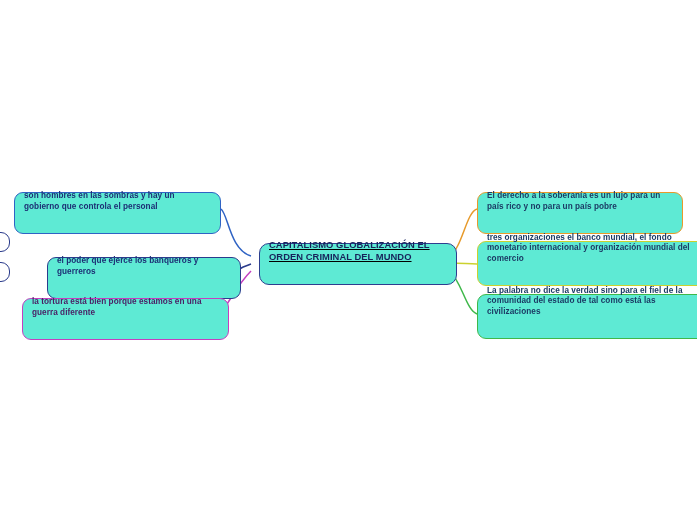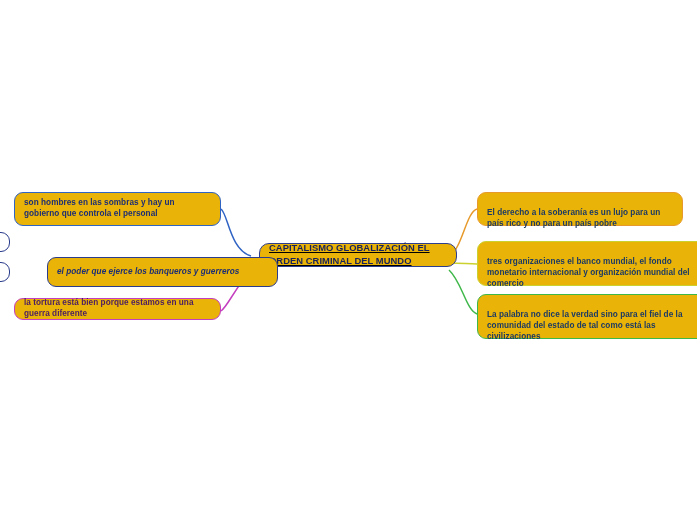--- a/index.html
+++ b/index.html
@@ -26,24 +26,24 @@
     left: 0;
     top: 0;
     width: 697px;
     height: 520px;
     pointer-events: none;
   }
   .node {
     position: absolute;
     box-sizing: border-box;
     border-radius: 9px;
-    background: #eab308;
+    background: #5eead4;
     display: flex;
-    align-items: center;
-    padding: 6px 9px;
+    align-items: flex-end;
+    padding: 20px 9px;
   }
   .node .label {
     font-size: 8.2px;
     line-height: 1.32;
     color: #1b2a5a;
     font-weight: bold;
     letter-spacing: 0.05px;
   }
   .node.central {
     border: 1.6px solid #2e3e8f;
@@ -106,25 +106,25 @@
   </div>
 
   <div class="node central" style="left:259px; top:243px; width:198px; height:24px;text-decoration:underline;">
     <span class="label">CAPITALISMO GLOBALIZACIÓN EL ORDEN CRIMINAL DEL MUNDO</span>
   </div>
 
   <div class="node blue" style="left:14px; top:192px; width:207px; height:34px;">
     <span class="label">son hombres en las sombras y hay un gobierno que controla el personal</span>
   </div>
 
-  <div class="node navy" style="left:47px; top:257px; width:231px; height:30px;font-style:italic;">
+  <div class="node navy" style="left:47px; top:257px; width:194px; height:30px;">
     <span class="label">el poder que ejerce los banqueros y guerreros</span>
   </div>
 
-  <div class="node magenta" style="left:14px; top:298px; width:207px; height:22px;">
+  <div class="node magenta" style="left:22px; top:298px; width:207px; height:22px;">
     <span class="label">la tortura está bien porque estamos en una guerra diferente</span>
   </div>
 
   <div class="node orange" style="left:477px; top:192px; width:206px; height:34px;">
     <span class="label">El derecho a la soberanía es un lujo para un país rico y no para un país pobre</span>
   </div>
 
   <div class="node yellow" style="left:477px; top:241px; width:233px; height:45px;">
     <span class="label">tres organizaciones el banco mundial, el fondo monetario internacional y organización mundial del comercio</span>
   </div>

